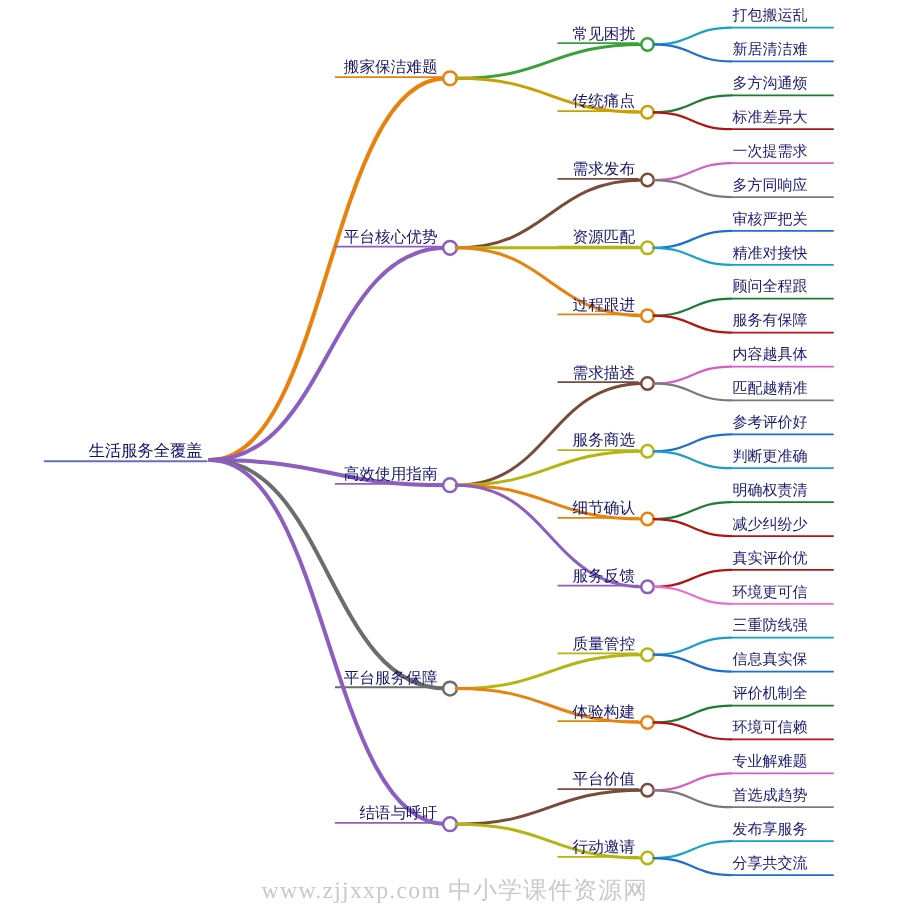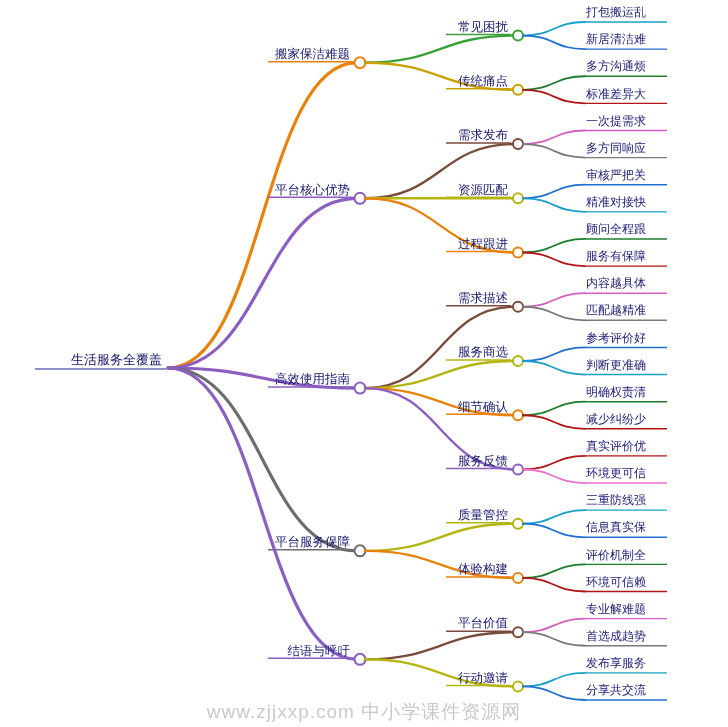--- a/index.html
+++ b/index.html
@@ -41,21 +41,21 @@
   }
   .wm {
     position: absolute;
     left: 0;
     bottom: 2px;
     width: 728px;
     text-align: center;
     font-size: 19px;
     color: #c9c9c9;
     letter-spacing: 1px;
-    font-family: Liberation Sans, sans-serif;
+    font-family: Liberation Serif, serif;
     pointer-events: none;
     white-space: nowrap;
   }
 </style>
 </head>
 <body>
 
 <svg id="mindmap" viewBox="0 0 728 727">
     <text x="162" y="361" class="node-label root-label" text-anchor="end">生活服务全覆盖</text>
     <path d="M 35 369 L 166 369" stroke="#6b6bbd" stroke-width="1.6" fill="none"></path>

